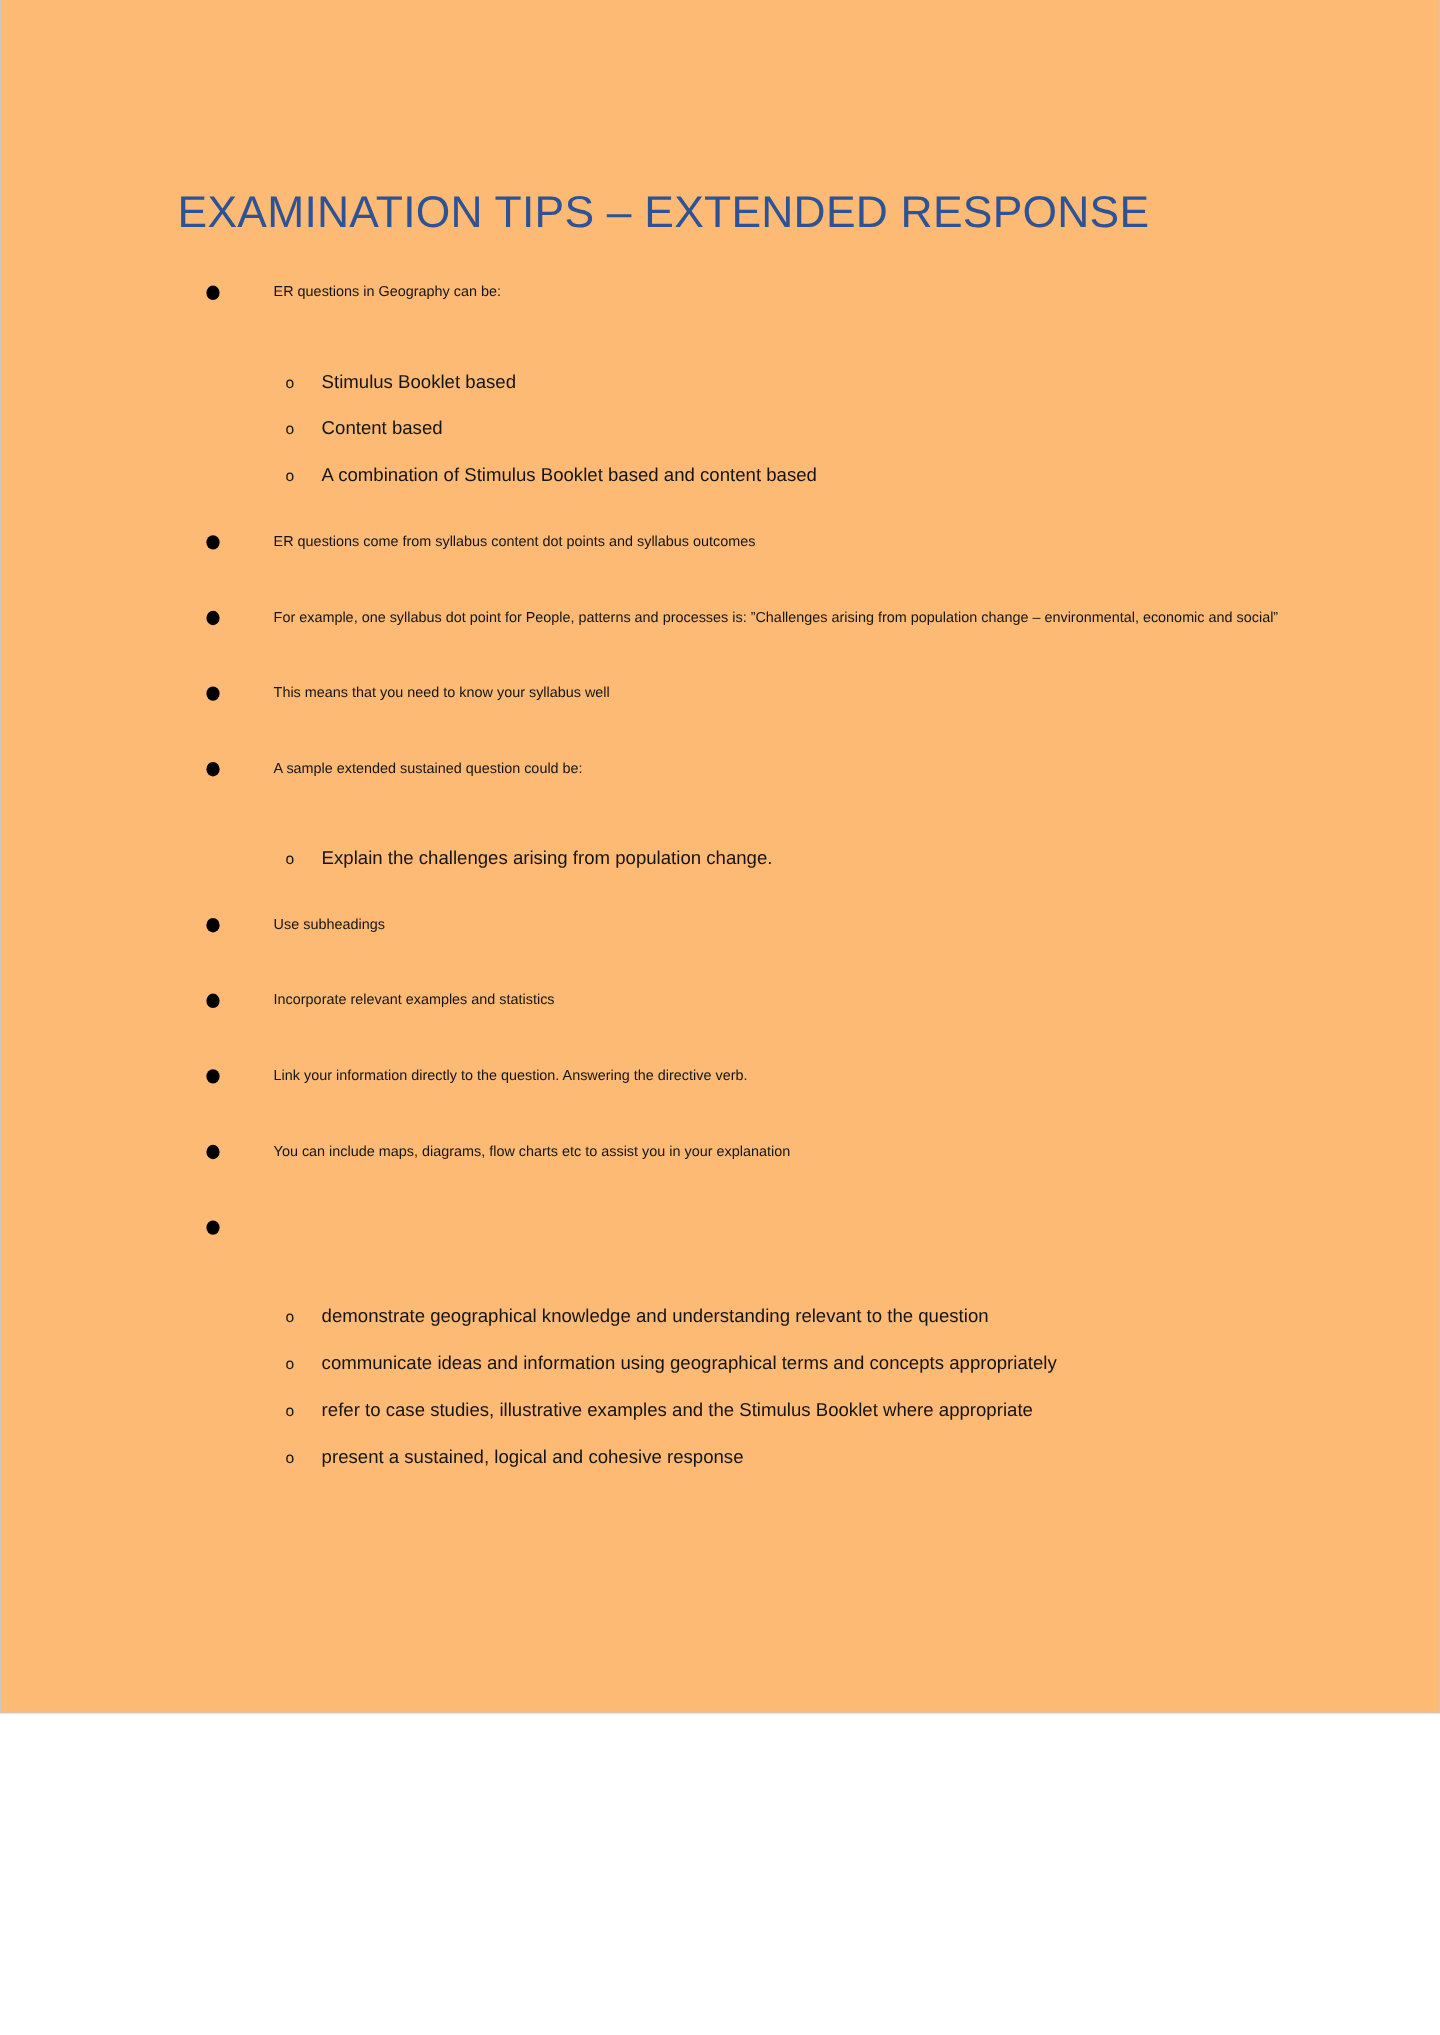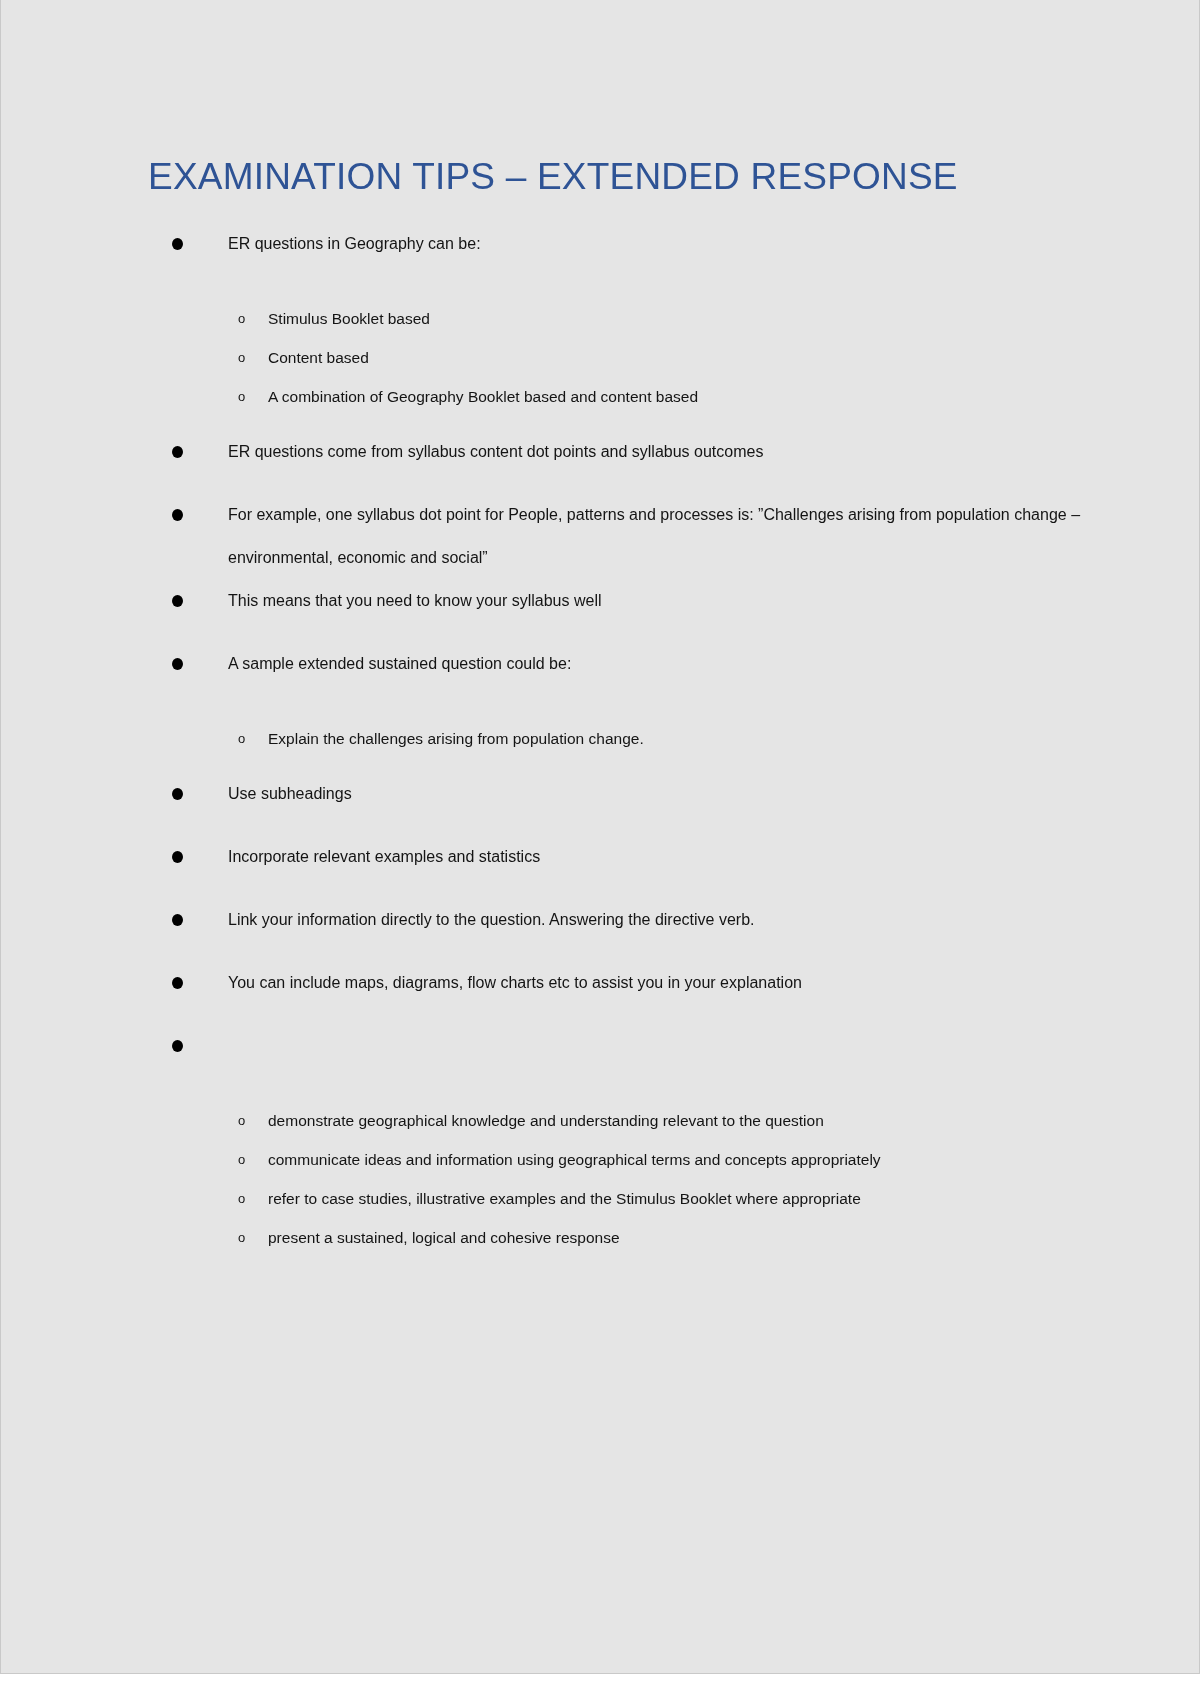--- a/index.html
+++ b/index.html
@@ -6,22 +6,22 @@
     margin: 0;
     padding: 0;
     background: #ffffff;
   }
   body {
     font-family: "Liberation Sans", sans-serif;
   }
   .page {
     position: relative;
     width: 1200px;
-    height: 1674px;
-    background: #e5e5e5;
+    height: 1428px;
+    background: #fdba74;
     box-sizing: border-box;
     overflow: hidden;
   }
   
   .edge-left, .edge-right, .edge-bottom {
     position: absolute;
     background: #c9c9c9;
   }
   .edge-left  { left: 0;   top: 0; width: 1px; height: 1696px; }
   .edge-right { right: 0;  top: 0; width: 1px; height: 1696px; }
@@ -46,21 +46,21 @@
     width: 1200px;
   }
 
   
   .li1 {
     position: relative;
     margin: 0 0 0 0;
     padding-left: 228px;
     padding-right: 72px;
     min-height: 63px;
-    font-size: 16px;
+    font-size: 12px;
     line-height: 43px;
     color: #141414;
   }
   .li1 .disc {
     position: absolute;
     left: 172px;
     top: 16px;
     width: 11px;
     height: 12px;
     border-radius: 50%;
@@ -115,21 +115,21 @@
     <div class="li2">
       <span class="omark">o</span>
       <span>Stimulus Booklet based</span>
     </div>
     <div class="li2">
       <span class="omark">o</span>
       <span>Content based</span>
     </div>
     <div class="li2">
       <span class="omark">o</span>
-      <span>A combination of Geography Booklet based and content based</span>
+      <span>A combination of Stimulus Booklet based and content based</span>
     </div>
 
     <div class="gap-sm"></div>
 
     <div class="li1">
       <span class="disc"></span>
       <span>ER questions come from syllabus content dot points and syllabus outcomes</span>
     </div>
 
     <div class="li1">

